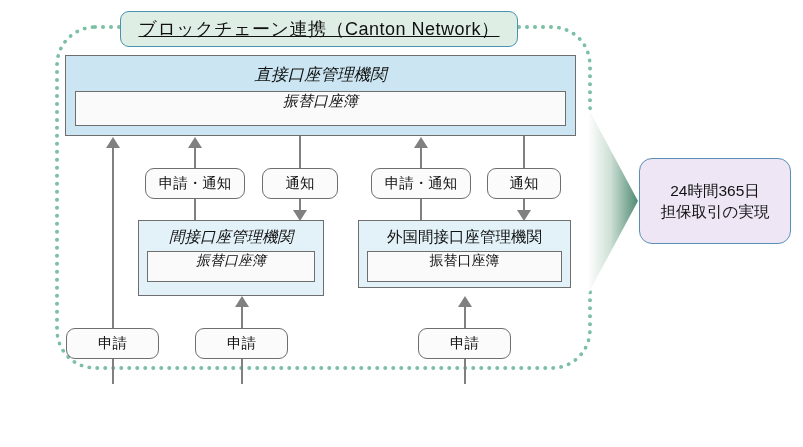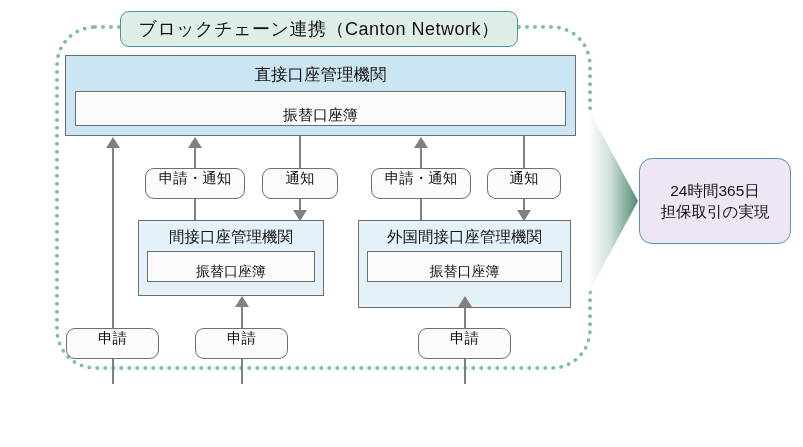--- a/index.html
+++ b/index.html
@@ -11,53 +11,53 @@
   .dotted-region{
     position:absolute;left:55px;top:25px;width:537px;height:345px;
     border:4px dotted #7bbfa4;border-radius:40px;box-sizing:border-box;
   }
 
   
   .title-pill{
     position:absolute;left:120px;top:11px;width:398px;height:36px;
     background:#dfeee5;border:1.5px solid #4a93b0;border-radius:9px;
     box-sizing:border-box;display:flex;align-items:center;justify-content:center;
-    font-size:18px;letter-spacing:.5px;color:#111;
+    font-size:18px;letter-spacing:.5px;color:#111;text-decoration:underline;
   }
 
   
   .top-box{
     position:absolute;left:65px;top:55px;width:511px;height:81px;
-    background:#cbe6f2;border:1.4px solid #6e6e6e;box-sizing:border-box;
+    background:#cbe6f2;border:1.4px solid #6e6e6e;box-sizing:border-box;font-style:italic;
   }
   .top-box .inst-title{
     text-align:center;font-size:16.5px;line-height:30px;margin-top:3px;color:#111;
   }
   .ledger{
     margin:2px 9px 0 9px;height:35px;background:#fafafa;border:1.4px solid #6e6e6e;
-    display:flex;align-items:flex-end;justify-content:center;font-size:15px;color:#111;
+    display:flex;align-items:flex-start;justify-content:center;font-size:15px;color:#111;
     box-sizing:border-box;
   }
 
   
   .mid-box{
     position:absolute;background:#e3f1f8;border:1.4px solid #6e6e6e;
     box-sizing:border-box;
   }
   .mid-box .inst-title{
     text-align:center;font-size:15.5px;line-height:28px;margin-top:2px;color:#111;
   }
   .mid-box .ledger{margin:0 8px 0 8px;height:31px;font-size:14px;}
-  #mid-box-domestic{left:138px;top:220px;width:186px;height:76px;}
-  #mid-box-foreign{left:358px;top:220px;width:213px;height:88px;}
+  #mid-box-domestic{left:138px;top:220px;width:186px;height:76px;font-style:italic;}
+  #mid-box-foreign{left:358px;top:220px;width:213px;height:68px;}
 
   
   .pill{
     position:absolute;background:#fbfbfb;border:1.4px solid #6e6e6e;border-radius:9px;
-    box-sizing:border-box;display:flex;align-items:flex-start;justify-content:center;
+    box-sizing:border-box;display:flex;align-items:center;justify-content:center;
     font-size:14.5px;color:#111;
   }
 
   
   .vline{position:absolute;width:2.4px;background:#808080;}
   .ahead-up,.ahead-down{position:absolute;width:0;height:0;
     border-left:7.5px solid transparent;border-right:7.5px solid transparent;}
   .ahead-up{border-bottom:11px solid #808080;}
   .ahead-down{border-top:11px solid #808080;}
 

